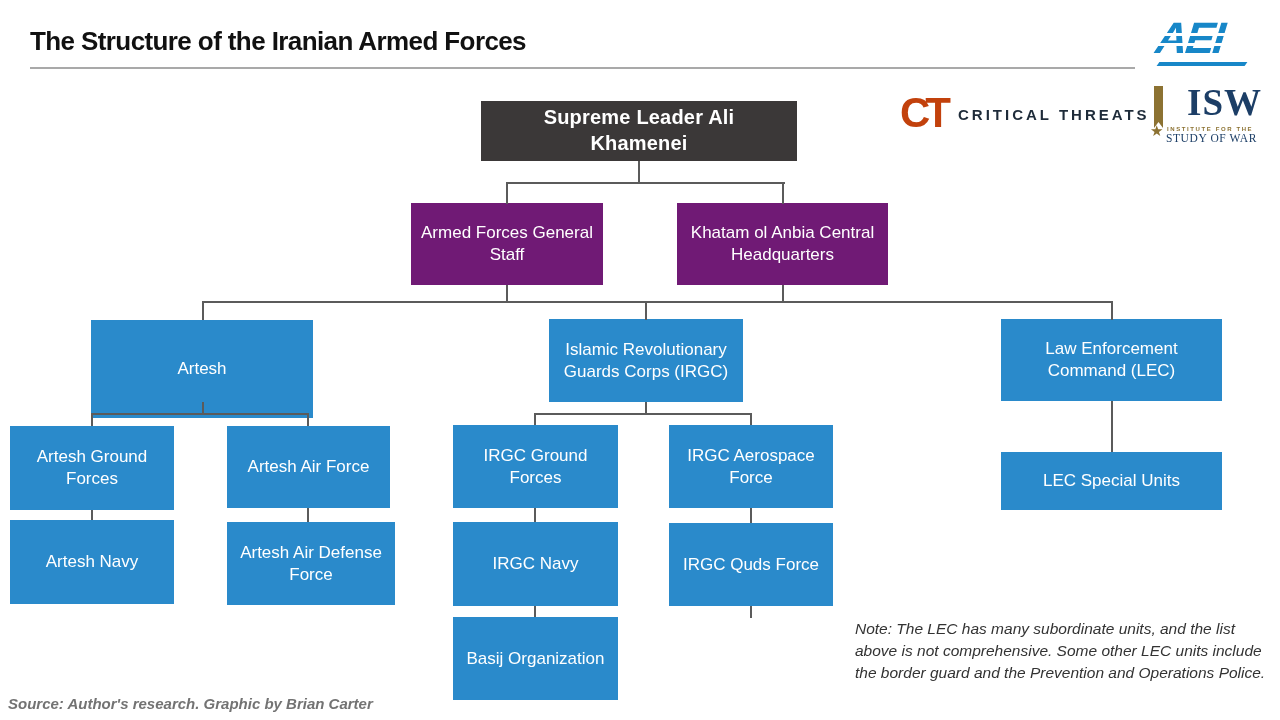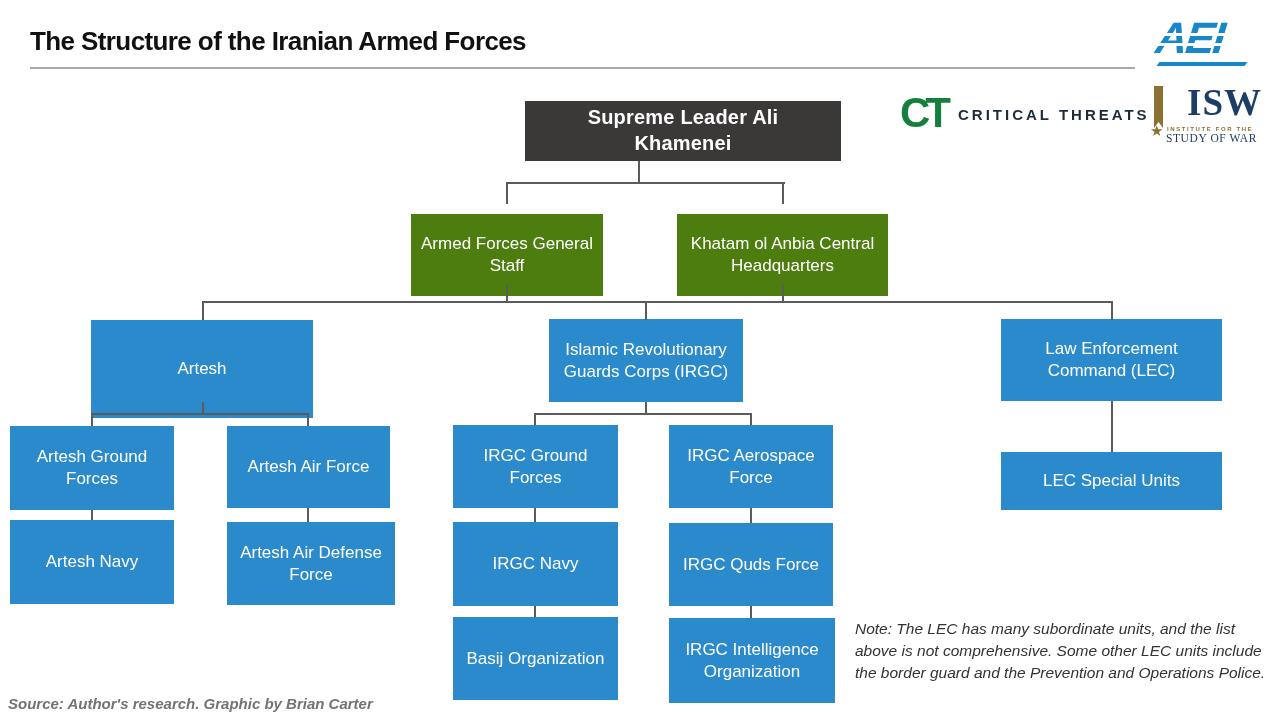--- a/index.html
+++ b/index.html
@@ -16,41 +16,41 @@
   }
   #title-rule {
     position:absolute; left:30px; top:67px; width:1105px; height:2px;
     background:#a9a9a9;
   }
   
   .node {
     position:absolute; display:flex; align-items:center; justify-content:center;
     text-align:center; color:#ffffff; line-height:1.28; padding:4px 8px;
   }
-  .node.dark { background:#3b3838; font-size:20px; font-weight:800; letter-spacing:0.2px;margin-left:44px; }
-  .node.gray { background:#4d7c0f; font-size:17px; font-weight:400;margin-top:11px; }
+  .node.dark { background:#3b3838; font-size:20px; font-weight:800; letter-spacing:0.2px; }
+  .node.gray { background:#701a75; font-size:17px; font-weight:400; }
   .node.blue { background:#2a8acb; font-size:17px; font-weight:400; }
   .node.dark span { display:inline-block; max-width:212px; }
   
   .connector { position:absolute; background:#5b5b5b; }
   
   #aei-logo { position:absolute; left:1156px; top:16px; width:100px; height:52px; }
   #aei-text {
     font-family:"Liberation Sans", sans-serif;
     font-style:italic; font-weight:900; font-size:44px; line-height:44px;
     color:#1787c8; letter-spacing:-2px; display:block; transform:skewX(-6deg);
   }
   .aei-stripe { position:absolute; left:-4px; width:92px; height:3px; background:#ffffff; }
   #aei-underline {
     position:absolute; left:2px; bottom:2px; width:88px; height:4px;
     background:#1787c8; transform:skewX(-35deg);
   }
   #ct-logo { position:absolute; left:900px; top:94px; display:flex; align-items:center; }
   #ct-abbr {
-    color:#15803d; font-weight:800; font-size:42px; line-height:38px;
+    color:#c2410c; font-weight:800; font-size:42px; line-height:38px;
     letter-spacing:-5px; font-family:"Liberation Sans", sans-serif;
   }
   #ct-name {
     color:#1e2b39; font-weight:700; font-size:15px; letter-spacing:3px;
     margin-left:12px; margin-top:2px;
   }
   #isw-logo { position:absolute; left:1152px; top:84px; width:110px; }
   #isw-top { position:relative; height:40px; }
   #isw-ribbon {
     position:absolute; left:2px; top:2px; width:9px; height:42px;
@@ -164,23 +164,20 @@
   </div>
 
   <div class="node blue" style="left:669px;top:523px;width:164px;height:83px">
     <span>IRGC Quds Force</span>
   </div>
 
   <div class="node blue" style="left:453px;top:617px;width:165px;height:83px">
     <span>Basij Organization</span>
   </div>
 
-  <div class="node blue" style="left:669px;top:618px;width:166px;height:85px">
-    <span>IRGC Intelligence Organization</span>
-  </div>
 
   <div class="node blue" style="left:1001px;top:452px;width:221px;height:58px">
     <span>LEC Special Units</span>
   </div>
 
   <p id="note-text">Note: The LEC has many subordinate units, and the list above is not comprehensive.  Some other LEC units include the border guard and the Prevention and Operations Police.</p>
   <p id="source-text">Source: Author's research.  Graphic by Brian Carter</p>
 
 <div class="connector" style="left: 638px; top: 161px; width: 2px; height: 22px;"></div>
     <div class="connector" style="left: 507px; top: 182px; width: 278px; height: 2px;"></div>

